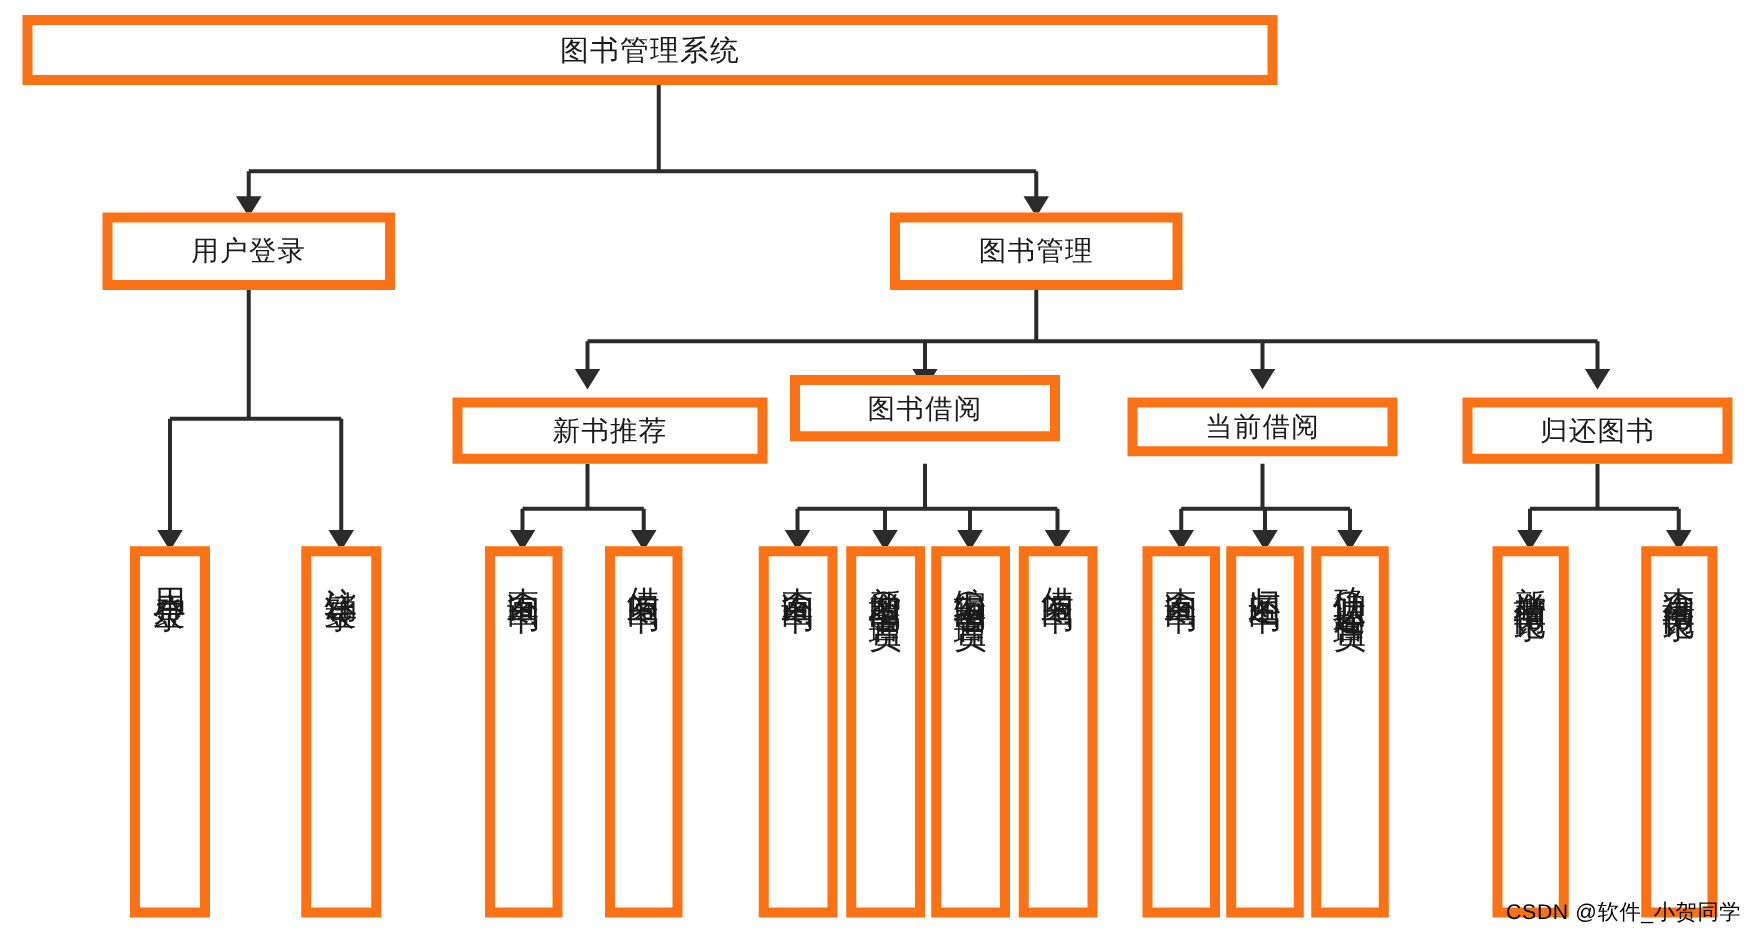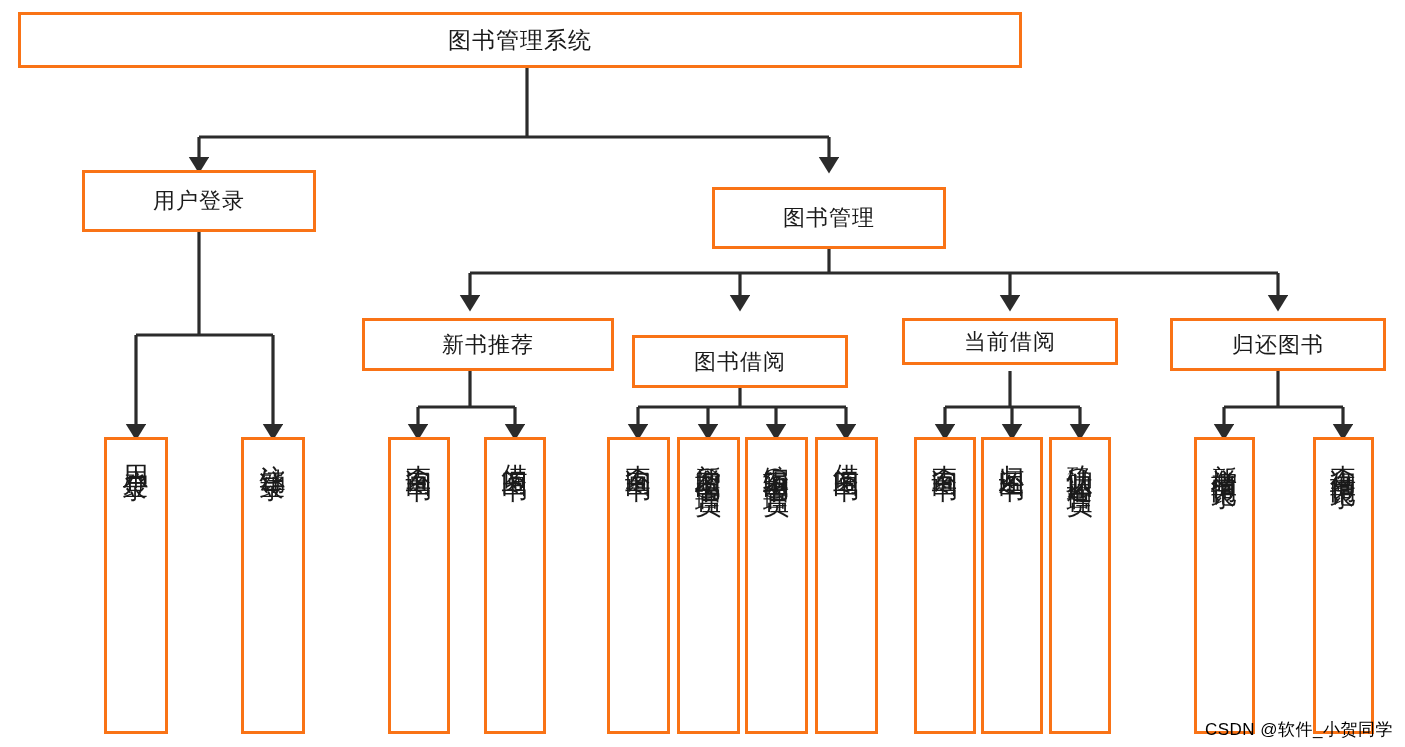--- a/index.html
+++ b/index.html
@@ -8,21 +8,21 @@
     width:1405px;height:747px;
     background:#ffffff;
     font-family:"Liberation Sans","DejaVu Sans",sans-serif;
     overflow:hidden;
     position:relative;
   }
   #diagram{position:absolute;left:0;top:0;width:1405px;height:747px;}
   .node{
     position:absolute;
     box-sizing:border-box;
-    border:3px solid #f97316;
+    border:8px solid #f97316;
     background:#ffffff;
     display:flex;
     align-items:center;
     justify-content:center;
     color:#1a1a1a;
   }
   .node .label{
     display:block;
     text-align:center;
     line-height:1.08;
@@ -113,28 +113,28 @@
     </g>
   </svg>
 
   <div class="node h root" style="left:18px;top:12px;width:1004px;height:56px;">
     <span class="label">图书管理系统</span>
   </div>
 
   <div class="node h" style="left:82px;top:170px;width:234px;height:62px;">
     <span class="label">用户登录</span>
   </div>
-  <div class="node h" style="left:712px;top:170px;width:234px;height:62px;margin-top:17px;">
+  <div class="node h" style="left:712px;top:170px;width:234px;height:62px;">
     <span class="label">图书管理</span>
   </div>
 
   <div class="node h" style="left:362px;top:318px;width:252px;height:53px;">
     <span class="label">新书推荐</span>
   </div>
-  <div class="node h" style="left:632px;top:335px;width:216px;height:53px;">
+  <div class="node h" style="left:632px;top:300px;width:216px;height:53px;">
     <span class="label">图书借阅</span>
   </div>
   <div class="node h" style="left:902px;top:318px;width:216px;height:47px;">
     <span class="label">当前借阅</span>
   </div>
   <div class="node h" style="left:1170px;top:318px;width:216px;height:53px;">
     <span class="label">归还图书</span>
   </div>
 
   <div class="node v" style="left:104px;top:437px;width:64px;height:297px;">

